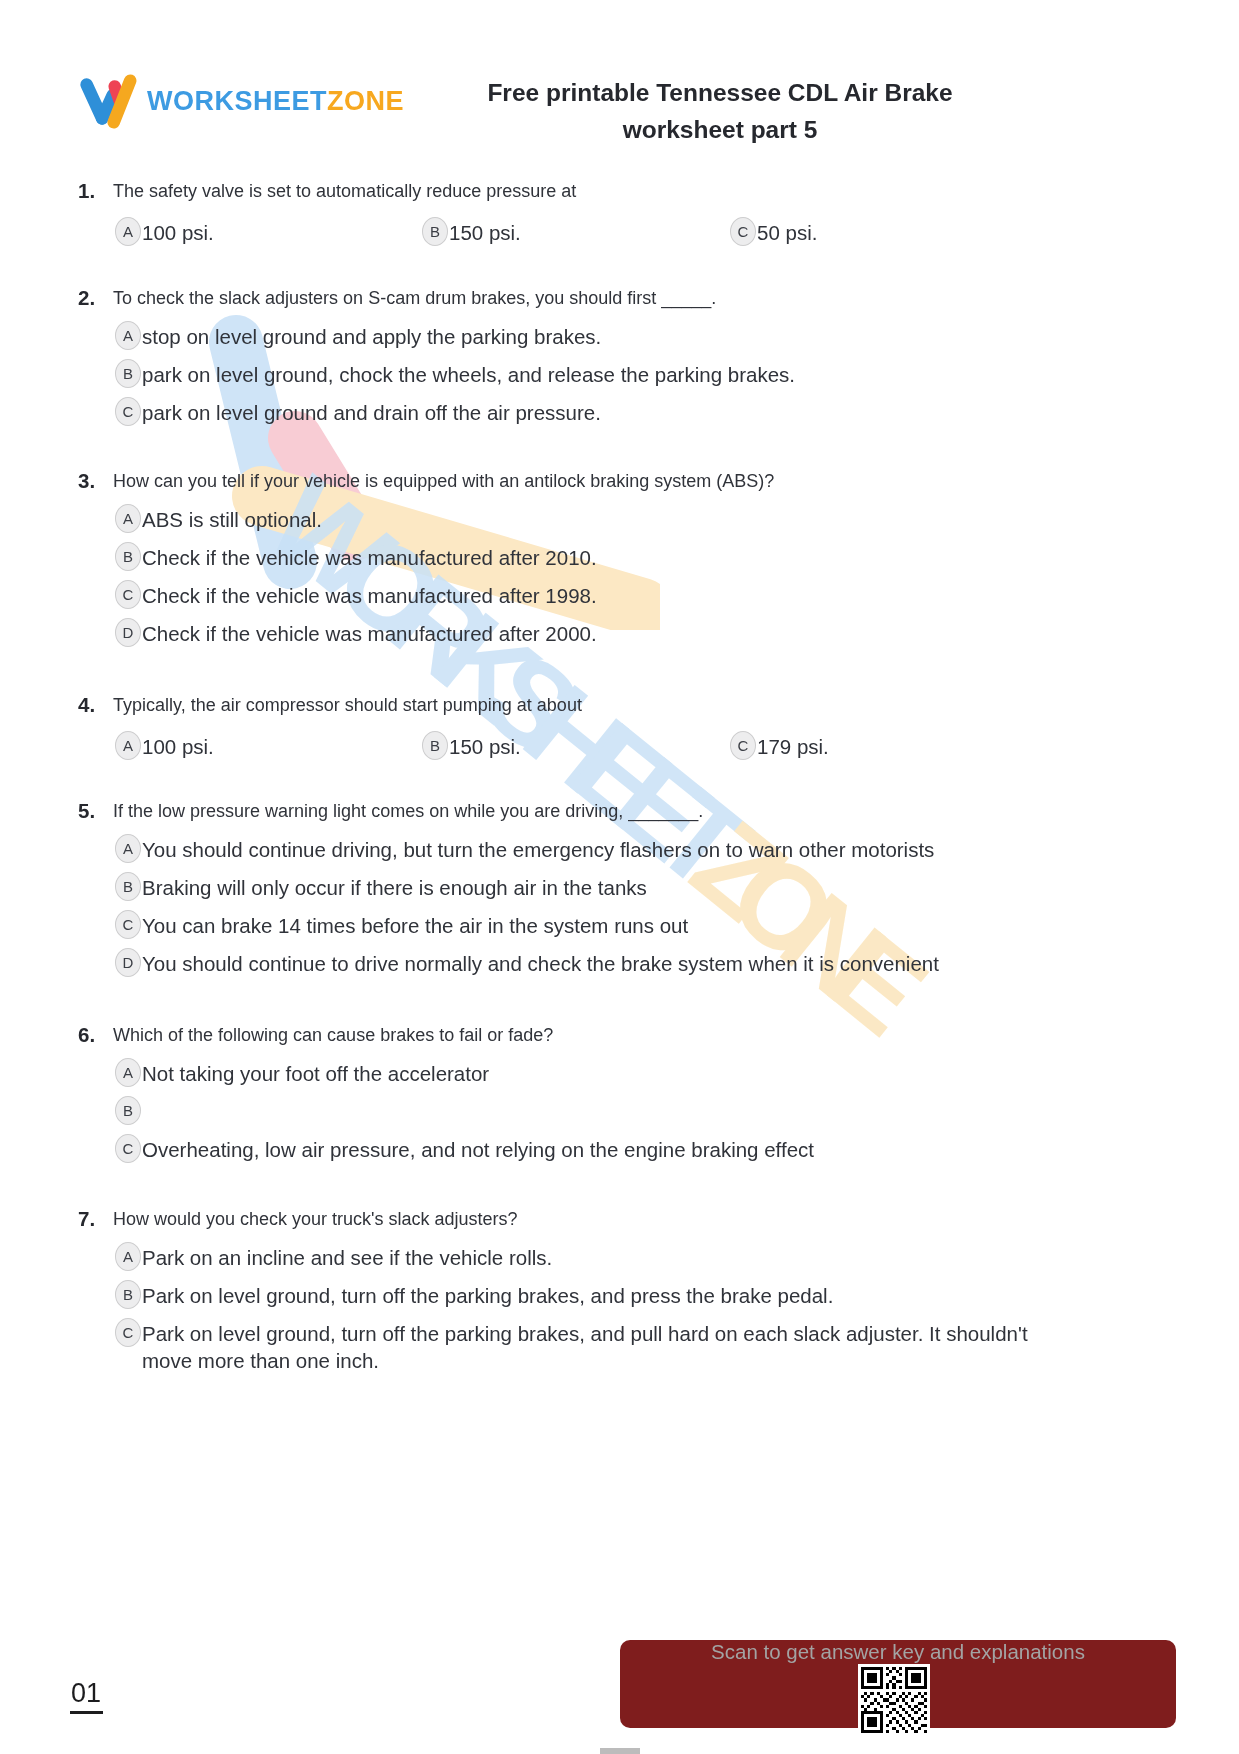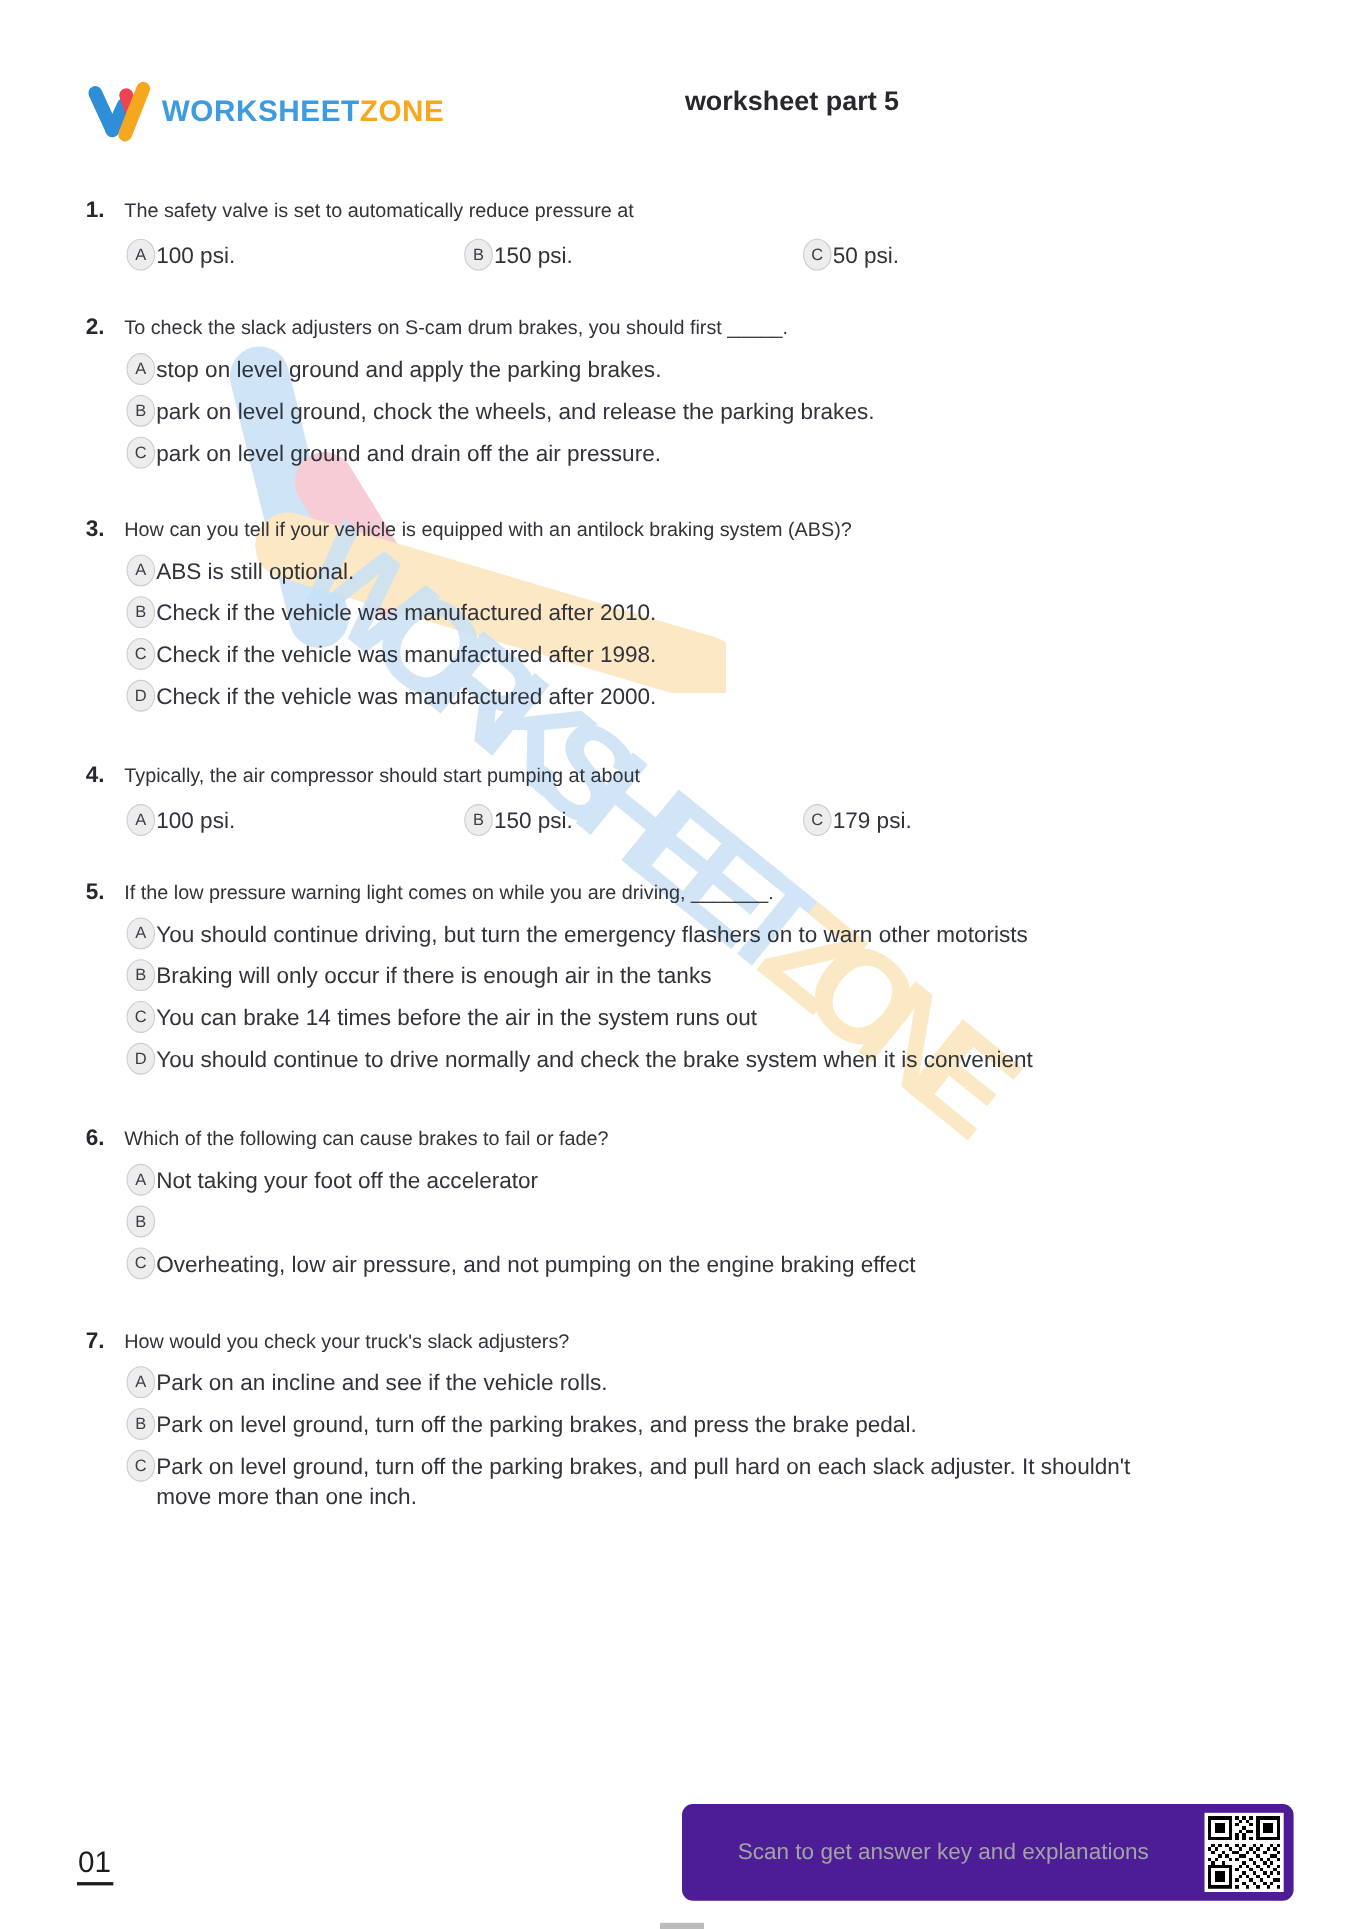--- a/index.html
+++ b/index.html
@@ -49,21 +49,21 @@
   }
   .opt-text{margin-left:1px;font-size:20.5px;line-height:27px;color:#30333a;padding-top:2px;white-space:nowrap;}
   .opt-text.wrap{white-space:normal;max-width:925px;}
   
   .page-num{
     position:absolute;left:70px;top:1678px;font-size:27px;font-weight:normal;color:#1c1c1e;
     border-bottom:3px solid #1c1c1e;padding:0 2px 2px 1px;
   }
   .scan-box{
     position:absolute;left:620px;top:1640px;width:556px;height:88px;
-    background:#4c1d95;border-radius:10px;display:flex;align-items:center;
+    background:#7f1d1d;border-radius:10px;display:flex;align-items:center;flex-direction:column;
   }
   .scan-text{flex:1;text-align:center;color:#a3a3a3;font-size:20.5px;}
   .qr{width:72px;height:72px;flex:none;margin-right:9px;background:#ffffff;padding:3px;box-sizing:border-box;}
   .bottom-bar{position:absolute;left:600px;top:1748px;width:40px;height:6px;background:#bcbcbc;}
 </style>
 </head>
 <body>
 
 <div class="wm-layer">
   <svg style="position:absolute;left:190px;top:300px;" width="470" height="330" viewBox="0 0 470 330">
@@ -79,20 +79,21 @@
   <div class="logo">
     <svg width="62" height="58" viewBox="0 0 64 60">
       <path d="M12 13 L28 48" stroke="#2e8fd8" stroke-width="13" stroke-linecap="round" fill="none"></path>
       <path d="M28 48 L39 24" stroke="#2e8fd8" stroke-width="13" stroke-linecap="round" fill="none"></path>
       <path d="M41 15 L47 32" stroke="#ee4354" stroke-width="13" stroke-linecap="round" fill="none"></path>
       <path d="M40 52 L57 9" stroke="#f5a81f" stroke-width="13" stroke-linecap="round" fill="none"></path>
     </svg>
     <div class="logo-text"><span>WORKSHEET</span><span class="zone">ZONE</span></div>
   </div>
   <div class="doc-title">
+    <div>Free printable Tennessee CDL Air Brake</div>
     <div>worksheet part 5</div>
   </div>
 
   <div class="question" style="top:177px;">
     <div class="q-line">
       <span class="q-num">1.</span>
       <span class="q-text">The safety valve is set to automatically reduce pressure at</span>
     </div>
     <div class="options options-row">
       <div class="option pos-0">
@@ -210,21 +211,21 @@
     <div class="options options-col">
       <div class="option">
         <span class="bubble">A</span>
         <span class="opt-text">Not taking your foot off the accelerator</span>
       </div>
       <div class="option">
         <span class="bubble">B</span>
       </div>
       <div class="option">
         <span class="bubble">C</span>
-        <span class="opt-text">Overheating, low air pressure, and not pumping on the engine braking effect</span>
+        <span class="opt-text">Overheating, low air pressure, and not relying on the engine braking effect</span>
       </div>
     </div>
   </div>
 
   <div class="question" style="top:1205px;">
     <div class="q-line">
       <span class="q-num">7.</span>
       <span class="q-text">How would you check your truck's slack adjusters?</span>
     </div>
     <div class="options options-col">

